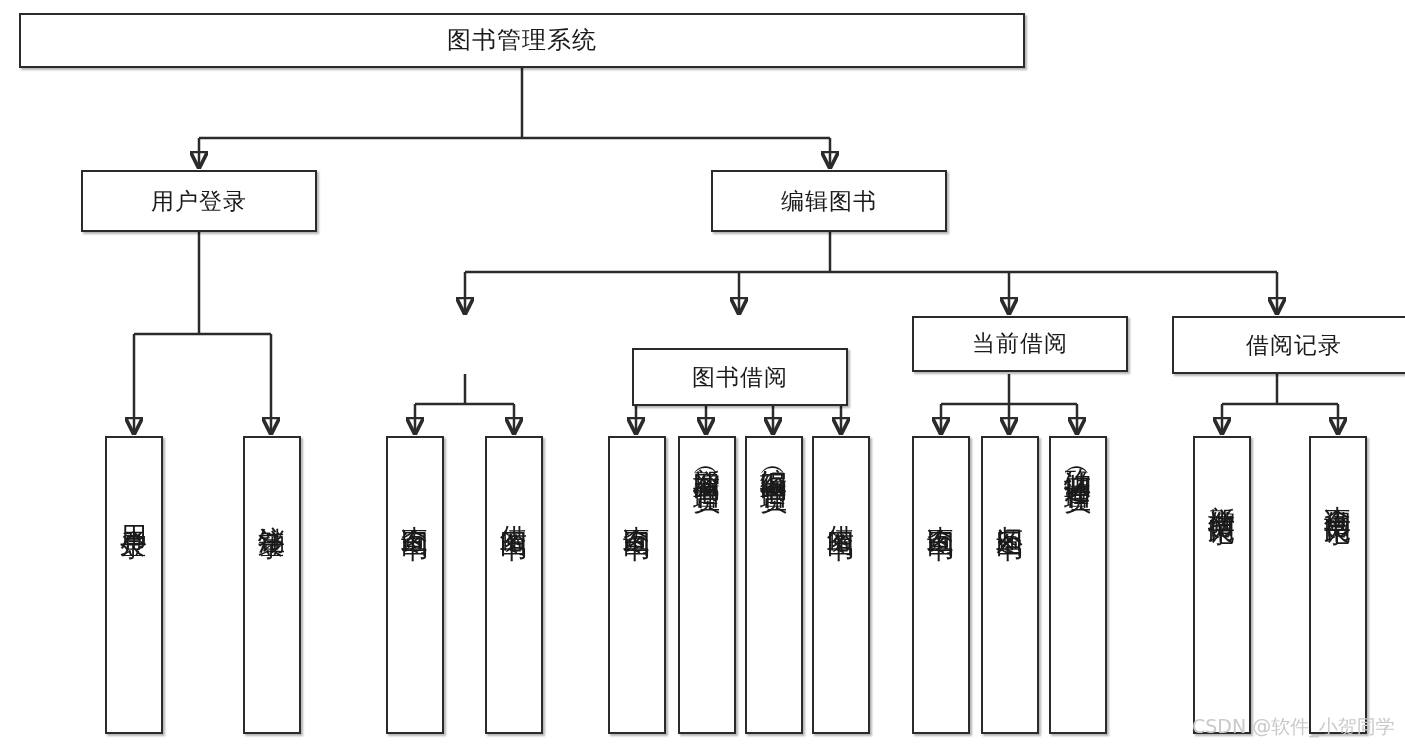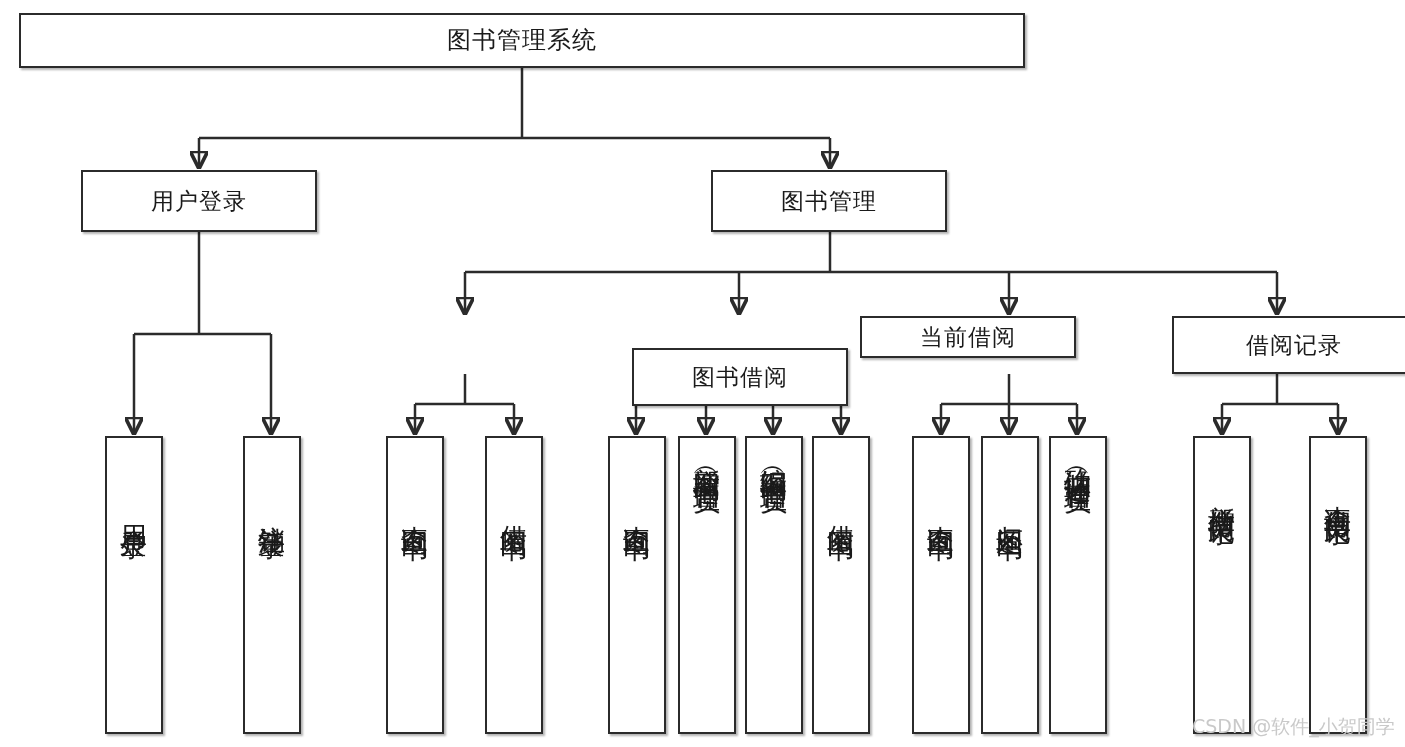--- a/index.html
+++ b/index.html
@@ -120,27 +120,27 @@
   </svg>
 
   <div class="node horiz root" style="left:19px;top:13px;width:1006px;height:55px;">
     <span class="node-label">图书管理系统</span>
   </div>
 
   <div class="node horiz" style="left:81px;top:170px;width:236px;height:62px;">
     <span class="node-label">用户登录</span>
   </div>
   <div class="node horiz" style="left:711px;top:170px;width:236px;height:62px;">
-    <span class="node-label">图书管理</span>
+    <span class="node-label">编辑图书</span>
   </div>
 
   <div class="node horiz" style="left:632px;top:316px;width:216px;height:58px;margin-top:32px;">
     <span class="node-label">图书借阅</span>
   </div>
-  <div class="node horiz" style="left:860px;top:316px;width:216px;height:42px;">
+  <div class="node horiz" style="left:912px;top:316px;width:216px;height:56px;font-family:Liberation Serif, serif;">
     <span class="node-label">当前借阅</span>
   </div>
   <div class="node horiz" style="left:1172px;top:316px;width:244px;height:58px;">
     <span class="node-label">借阅记录</span>
   </div>
 
   <div class="node vert short" style="left:105px;top:436px;width:58px;height:298px;">
     <span class="node-label">用户登录</span>
   </div>
   <div class="node vert short" style="left:243px;top:436px;width:58px;height:298px;">

